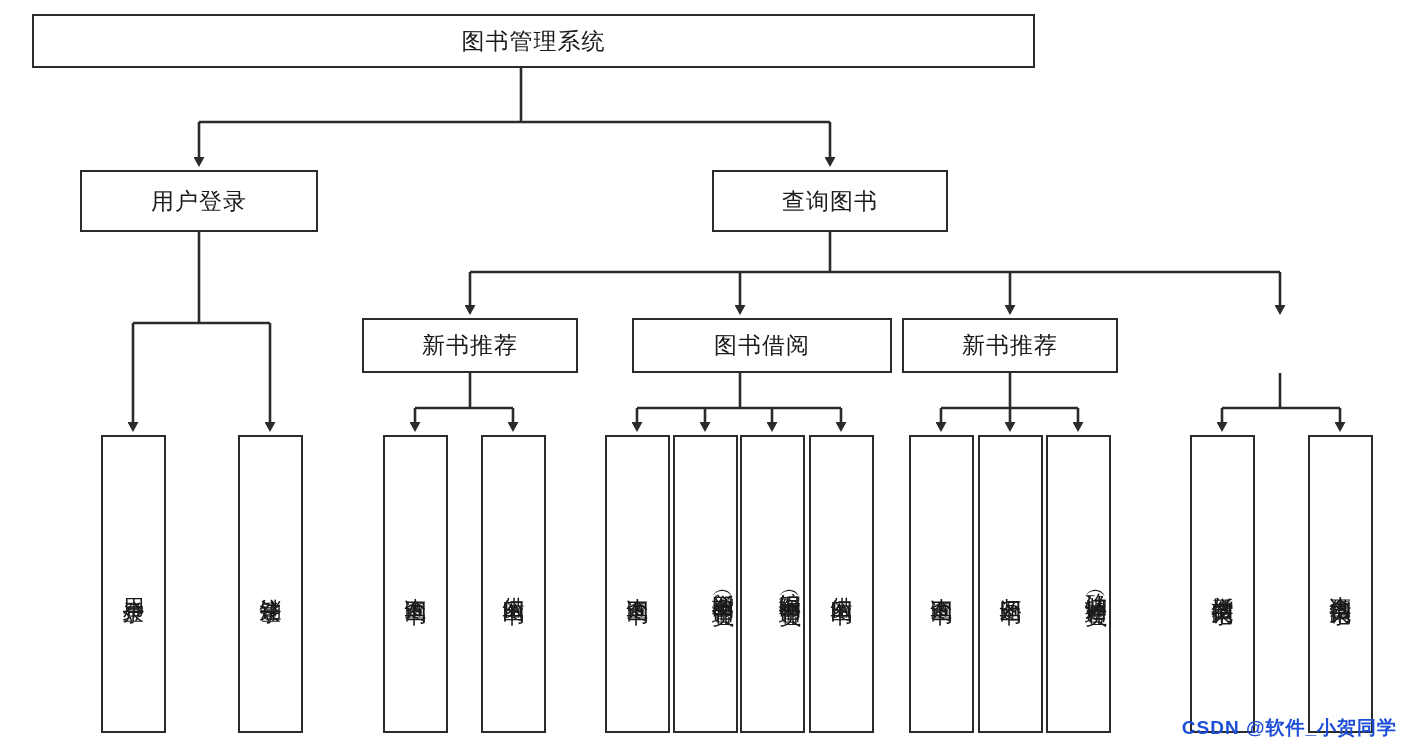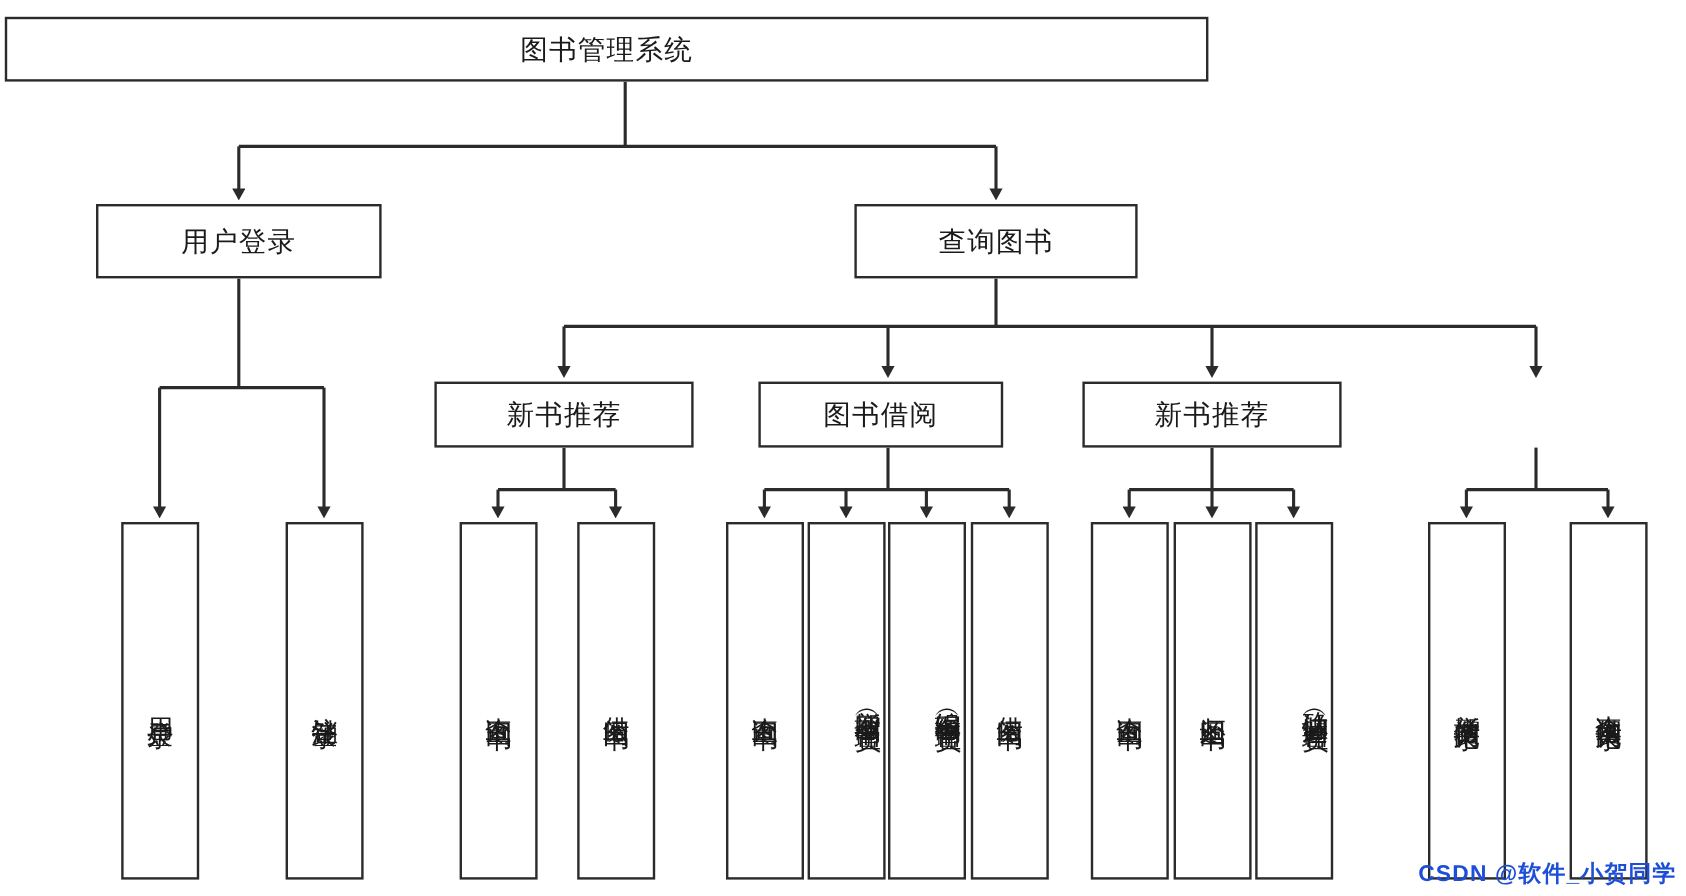--- a/index.html
+++ b/index.html
@@ -120,37 +120,37 @@
       <path d="M1010,408 L1010,423" marker-end="url(#arr)"></path>
       <path d="M1078,408 L1078,423" marker-end="url(#arr)"></path>
 
       <path d="M1280,373 L1280,408"></path>
       <path d="M1222,408 L1340,408"></path>
       <path d="M1222,408 L1222,423" marker-end="url(#arr)"></path>
       <path d="M1340,408 L1340,423" marker-end="url(#arr)"></path>
     </g>
   </svg>
 
-  <div class="node root" style="left:4px; top:14px; width:1003px; height:54px;">
+  <div class="node root" style="left:32px; top:14px; width:1003px; height:54px;">
     <span>图书管理系统</span>
   </div>
 
   <div class="node h" style="left:80px; top:170px; width:238px; height:62px;">
     <span>用户登录</span>
   </div>
 
   <div class="node h" style="left:712px; top:170px; width:236px; height:62px;">
     <span>查询图书</span>
   </div>
 
   <div class="node h" style="left:362px; top:318px; width:216px; height:55px;text-align:right;">
     <span>新书推荐</span>
   </div>
 
-  <div class="node h" style="left:632px; top:318px; width:204px; height:55px;">
+  <div class="node h" style="left:632px; top:318px; width:260px; height:55px;">
     <span>图书借阅</span>
   </div>
 
   <div class="node h" style="left:902px; top:318px; width:216px; height:55px;">
     <span>新书推荐</span>
   </div>
 
 
   <div class="node v" style="left:101px; top:435px; width:65px; height:298px;">
     <span class="label-v">用户登录</span>

